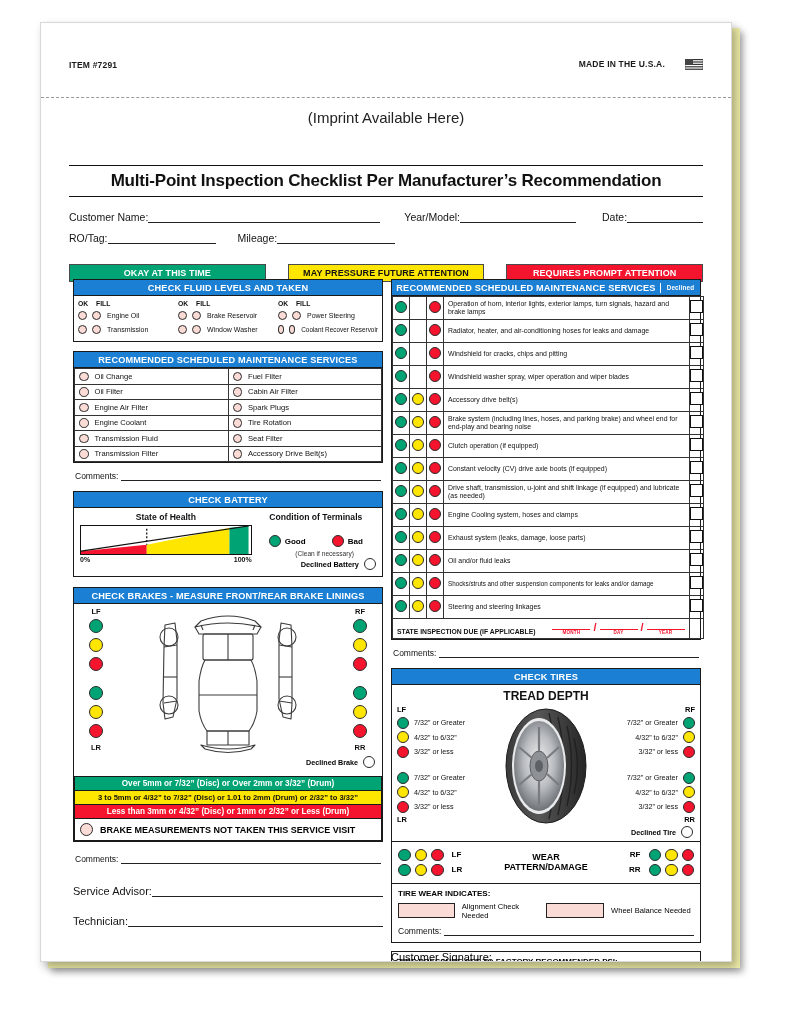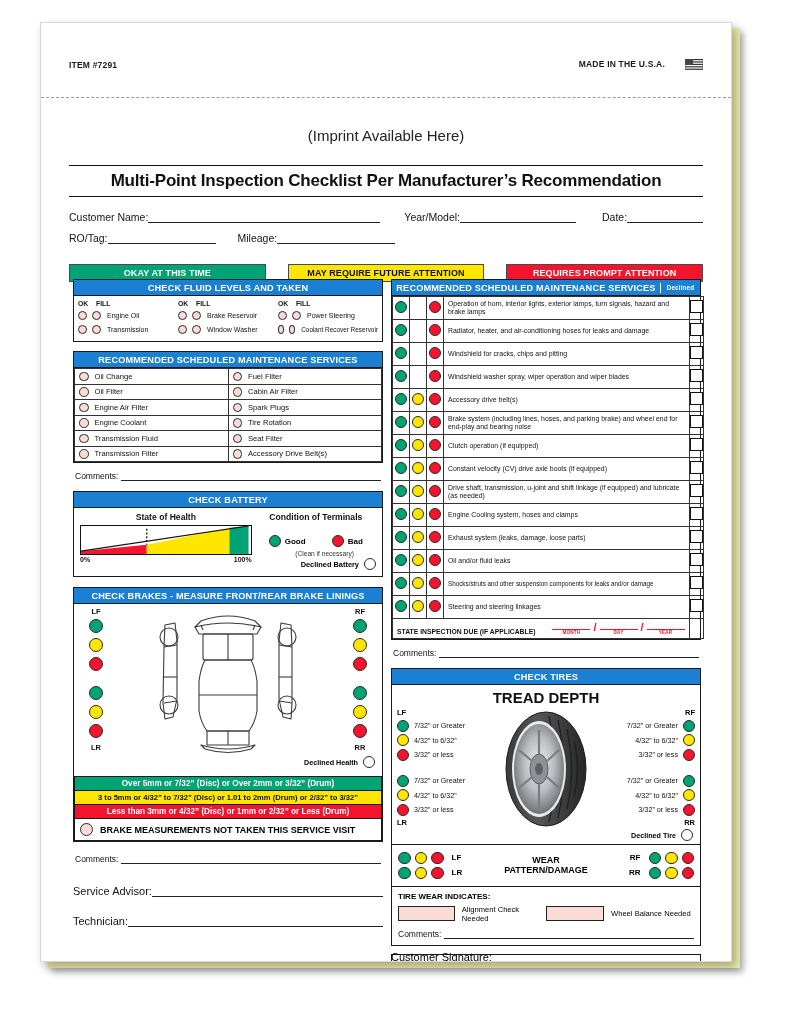--- a/index.html
+++ b/index.html
@@ -24,21 +24,21 @@
   }
   .sheet { position:absolute; left:0; top:0; width:690px; height:938px; padding: 0; }
 
   
   .hdr-row { position:absolute; left:28px; top:36px; width:634px; display:flex; justify-content:space-between; align-items:center; }
   .item-no { font-size:8.5px; font-weight:bold; letter-spacing:.2px; color:#1a1a1a; }
   .made-usa { font-size:8.5px; font-weight:bold; letter-spacing:.2px; color:#1a1a1a; display:flex; align-items:flex-start; gap:20px;}
   .flag { width:18px; height:11px; display:block; }
   .perf { position:absolute; left:0px; top:74px; width:690px; border-top:1px dashed #9a9a9a; }
 
-  .imprint { position:absolute; left:0; top:104px; width:690px; text-align:center; font-size:15px; color:#232323; }
+  .imprint { position:absolute; left:0; top:86px; width:690px; text-align:center; font-size:15px; color:#232323; }
 
   .title-wrap { position:absolute; left:28px; top:142px; width:634px; }
   .title-wrap .rule-top { border-top:1.6px solid #111; }
   .title { font-size:17px; font-weight:bold; text-align:center; color:#111; padding:5px 0 5px; letter-spacing:-.2px;}
   .title-wrap .rule-bot { border-top:1.6px solid #111; }
 
   
   .fields { position:absolute; left:28px; top:188px; width:634px; font-size:10.5px; color:#141414; }
   .frow { display:flex; align-items:flex-end; margin-bottom:9px; }
   .flabel { white-space:nowrap; }
@@ -142,21 +142,21 @@
   .state-in { display:flex; align-items:flex-end; gap:5px; }
   .state-in .lbl { white-space:nowrap; }
   .dateline { display:flex; align-items:flex-end; gap:2px; margin-left:12px; }
   .dateseg { display:flex; flex-direction:column; align-items:center; width:38px;}
   .dateseg .ln { width:100%; border-bottom:1px solid #f5142d; height:8px;}
   .dateseg .cap { font-size:4.6px; color:#f5142d; font-weight:bold; letter-spacing:.2px;}
   .slash { color:#f5142d; font-size:11px; font-weight:bold; line-height:1; padding:0 1px 2px;}
 
   
   .tire-body { position:relative; padding:3px 5px 3px; }
-  .tread-ttl { text-align:center; font-size:15px; font-weight:bold; color:#111; margin:1px 0 2px; }
+  .tread-ttl { text-align:center; font-size:12px; font-weight:bold; color:#111; margin:1px 0 2px; }
   .tire-grid { display:flex; justify-content:space-between; }
   .tire-side { width:104px; }
   .tire-side .cnr { font-size:7.5px; font-weight:bold; }
   .tire-side.l .cnr { text-align:left; }
   .tire-side.r .cnr { text-align:right; }
   .tr-item { display:flex; align-items:center; gap:5px; font-size:7.2px; color:#111; margin:2.5px 0;}
   .tire-side.r .tr-item { justify-content:flex-end; }
   .tr-item .dot { width:12px; height:12px; flex:0 0 auto;}
   .tire-mid { flex:1; display:flex; justify-content:center; align-items:flex-start; padding-top:2px;}
   .tire-gap { height:9px; }
@@ -228,21 +228,21 @@
         <div class="frow">
           <span class="flabel">RO/Tag:</span>
           <span class="fline" style="width:108px"></span>
           <span class="flabel" style="margin-left:22px">Mileage:</span>
           <span class="fline" style="width:118px"></span>
         </div>
       </div>
 
       <div class="banners">
         <div class="banner b-green">OKAY AT THIS TIME</div>
-        <div class="banner b-yellow">MAY REQUIRE FUTURE ATTENTION</div>
+        <div class="banner b-yellow">MAY PRESSURE FUTURE ATTENTION</div>
         <div class="banner b-red">REQUIRES PROMPT ATTENTION</div>
       </div>
 
       <div class="col-left">
 
         <div class="panel">
           <div class="panel-hd">CHECK FLUID LEVELS AND TAKEN</div>
           <div class="fluids">
             <div class="fluid-hdrow">
               <span class="grp">
@@ -487,21 +487,21 @@
                 <i class="dot dot-red"></i>
                 <div class="brk-gap"></div>
                 <i class="dot dot-green"></i>
                 <i class="dot dot-yellow"></i>
                 <i class="dot dot-red"></i>
                 <span class="cnr" style="margin-top:3px">RR</span>
               </div>
             </div>
 
             <div class="decl-brake">
-              <span>Declined Health</span>
+              <span>Declined Brake</span>
               <i class="dot dot-white"></i>
             </div>
           </div>
 
           <div class="legend lg-green">Over 5mm or 7/32” (Disc) or Over 2mm or 3/32” (Drum)</div>
           <div class="legend lg-yellow">3 to 5mm or 4/32” to 7/32” (Disc) or 1.01 to 2mm (Drum) or 2/32” to 3/32”</div>
           <div class="legend lg-red">Less than 3mm or 4/32” (Disc) or 1mm or 2/32” or Less (Drum)</div>
           <div class="nomeas">
             <i class="dot dot-pink"></i>
             <span>BRAKE MEASUREMENTS NOT TAKEN THIS SERVICE VISIT</span>

